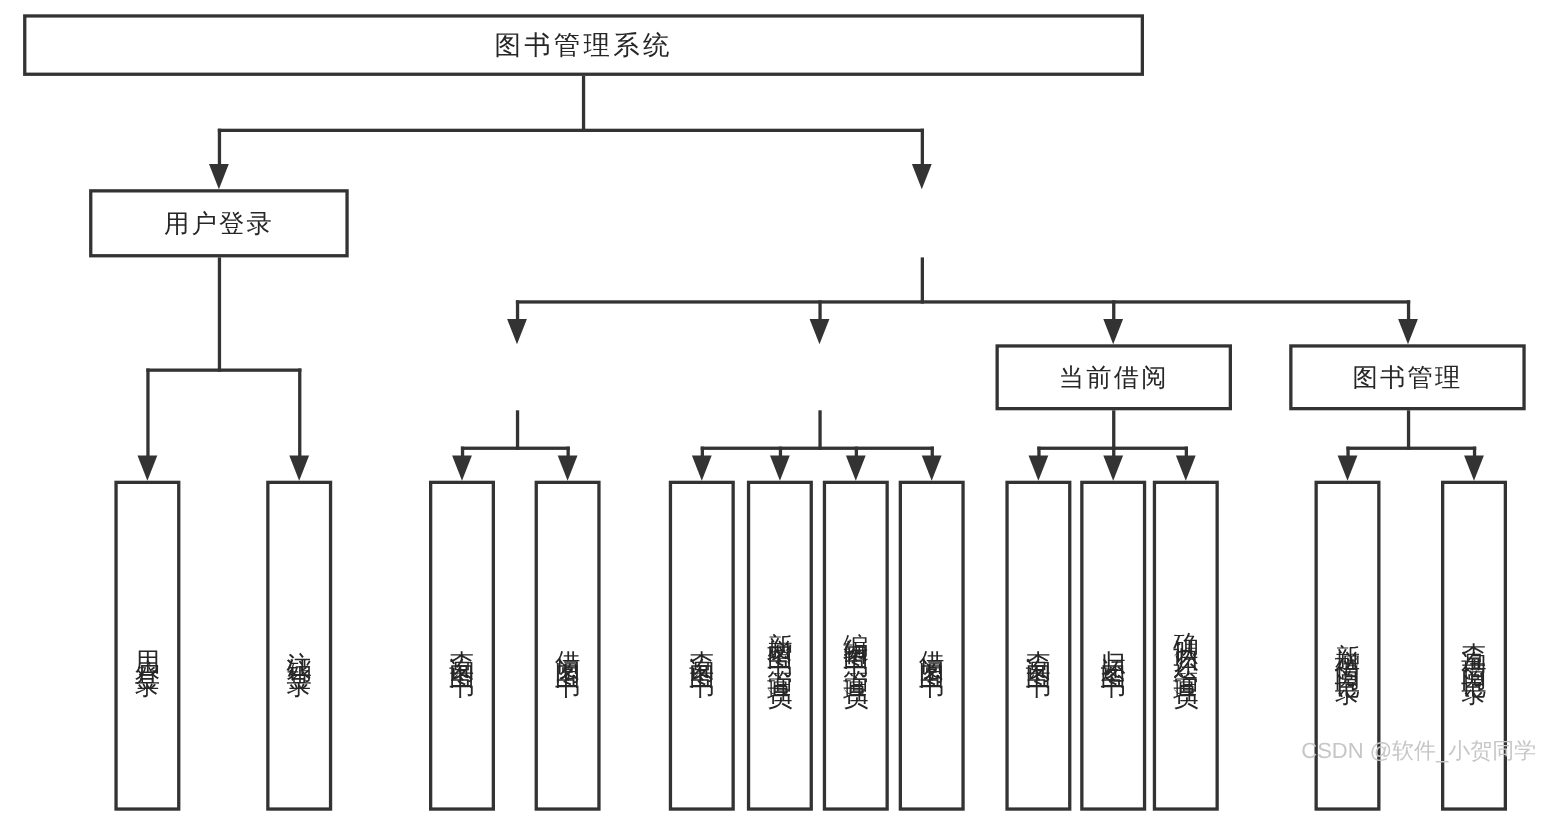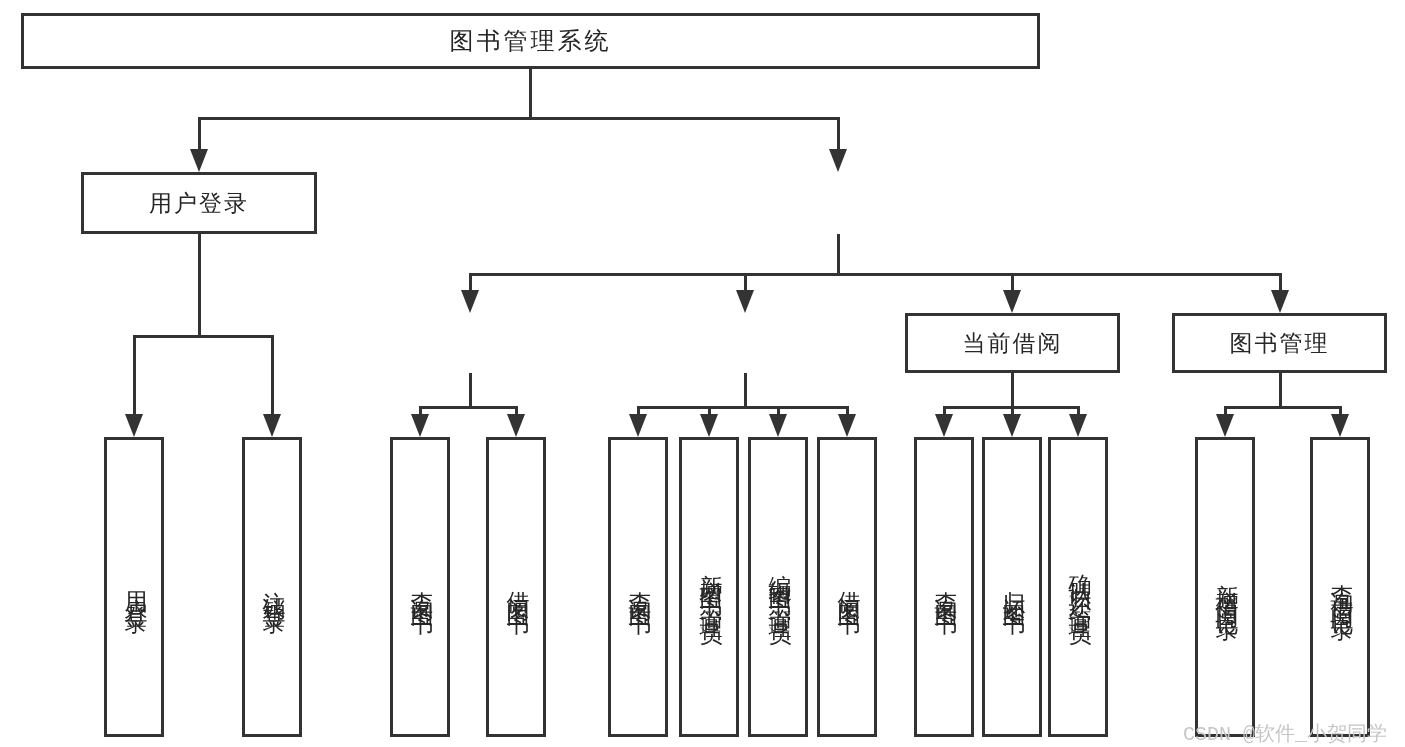--- a/index.html
+++ b/index.html
@@ -7,21 +7,20 @@
     padding: 0;
     background: #ffffff;
     font-family: "Liberation Sans", "DejaVu Sans", sans-serif;
   }
   #diagram {
     position: relative;
     width: 1405px;
     height: 747px;
     background: #ffffff;
     overflow: hidden;
-    font-family: Liberation Mono, monospace;
   }
   .box {
     position: absolute;
     box-sizing: border-box;
     border: 3px solid #333333;
     background: #ffffff;
     display: flex;
     align-items: center;
     justify-content: center;
     color: #262626;
@@ -51,21 +50,21 @@
     position: absolute;
     width: 0;
     height: 0;
     border-left: 9px solid transparent;
     border-right: 9px solid transparent;
     border-top: 23px solid #333333;
   }
   .watermark {
     position: absolute;
     left: 1183px;
-    top: 720px;
+    top: 669px;
     font-size: 20px;
     color: #c6c6c6;
     white-space: nowrap;
   }
 </style>
 </head>
 <body>
 
 <div id="diagram">
 

